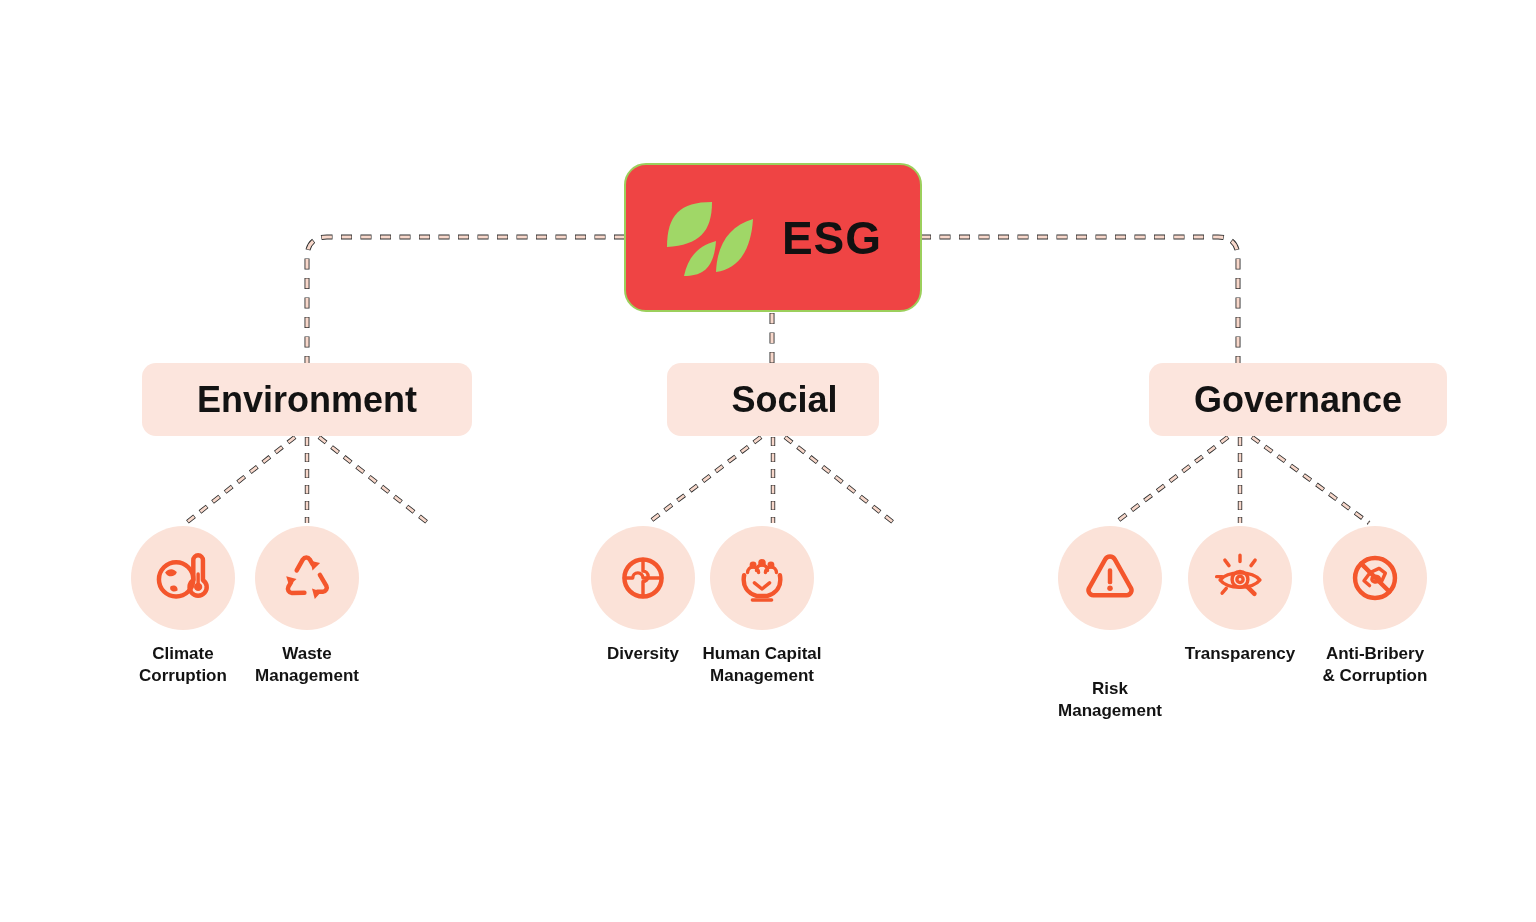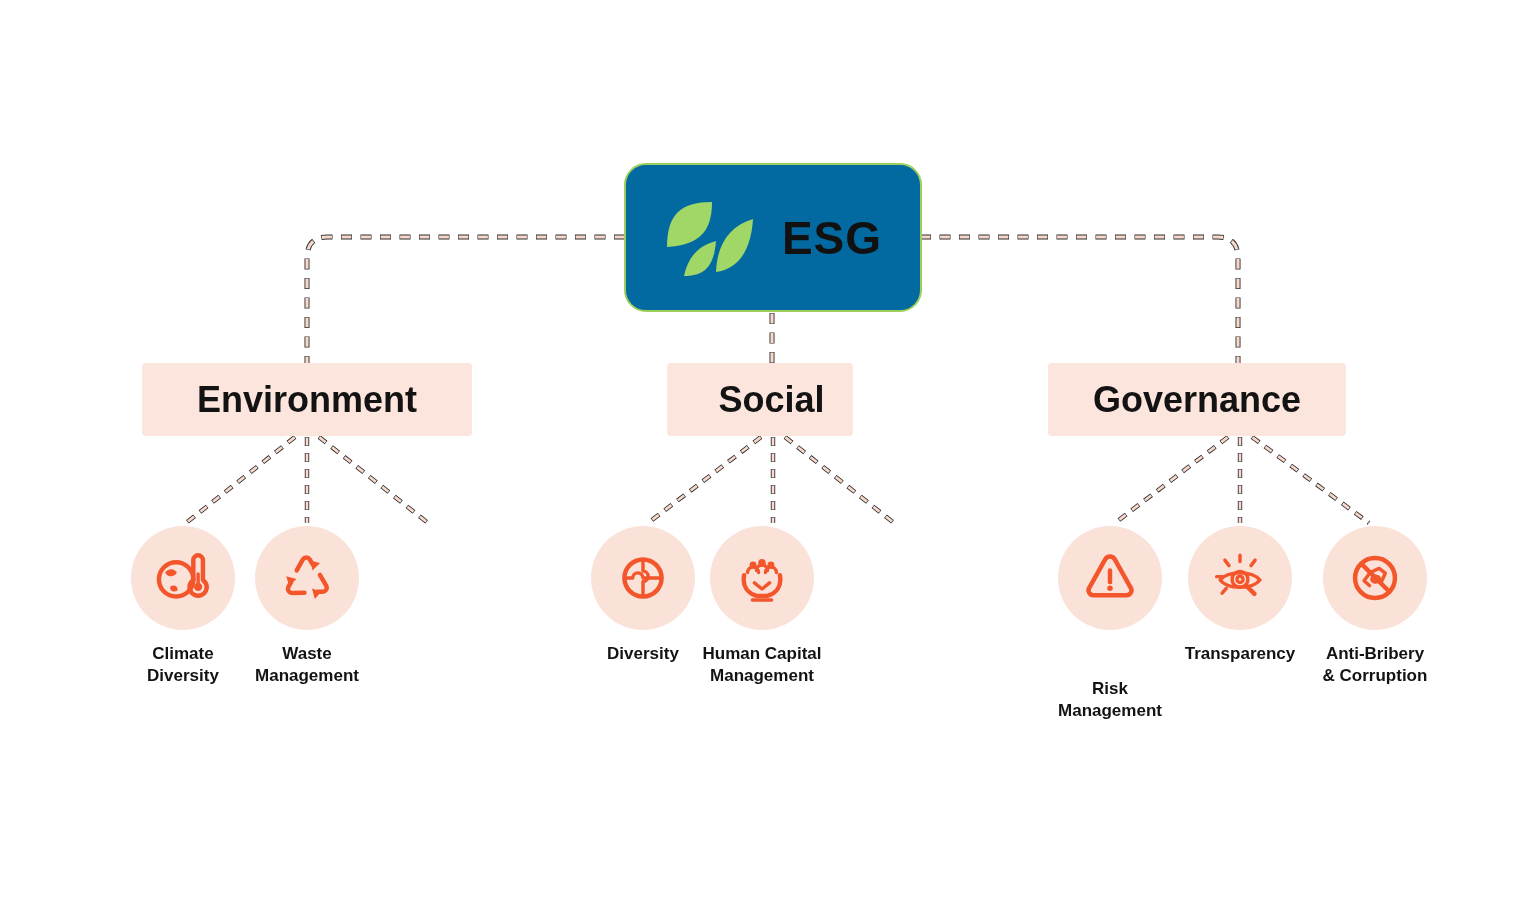--- a/index.html
+++ b/index.html
@@ -8,33 +8,33 @@
     font-family:"Liberation Sans","DejaVu Sans",sans-serif;color:#131313;
   }
   .connectors{position:absolute;left:0;top:0;}
   .c-out{fill:none;stroke:#2e2e2e;stroke-width:5;stroke-dasharray:11 8.5;}
   .c-in{fill:none;stroke:#f8d8cb;stroke-width:3.2;stroke-dasharray:9.8 9.7;stroke-dashoffset:-0.6;}
   .f-out{fill:none;stroke:#2e2e2e;stroke-width:4.4;stroke-dasharray:9 7;}
   .f-in{fill:none;stroke:#f8d8cb;stroke-width:2.7;stroke-dasharray:7.8 8.2;stroke-dashoffset:-0.6;}
 
   .root-card{
     position:absolute;left:624px;top:163px;width:298px;height:149px;box-sizing:border-box;
-    background:#0369a1;border:2px solid #9ccf5c;border-radius:22px;
+    background:#ef4444;border:2px solid #9ccf5c;border-radius:22px;
     display:flex;align-items:center;justify-content:center;gap:26px;
   }
   .root-label{font-size:46px;font-weight:700;letter-spacing:1px;color:#111;}
 
   .branch-box{
-    position:absolute;box-sizing:border-box;background:#fce5dd;border-radius:4px;
+    position:absolute;box-sizing:border-box;background:#fce5dd;border-radius:14px;
     display:flex;align-items:center;justify-content:center;
     font-size:36px;font-weight:700;color:#131313;
   }
   .bb-env{left:142px;top:363px;width:330px;height:73px;}
-  .bb-soc{left:667px;top:363px;width:186px;height:73px;padding-left:23px;}
-  .bb-gov{left:1048px;top:363px;width:298px;height:73px;}
+  .bb-soc{left:667px;top:363px;width:212px;height:73px;padding-left:23px;}
+  .bb-gov{left:1149px;top:363px;width:298px;height:73px;}
 
   .node{position:absolute;top:526px;width:176px;display:flex;flex-direction:column;align-items:center;}
   .node-circle{
     width:104px;height:104px;border-radius:50%;background:#fbe2d8;
     display:flex;align-items:center;justify-content:center;
   }
   .node-label{
     margin-top:13px;font-size:17px;font-weight:700;line-height:1.32;
     text-align:center;white-space:pre-line;color:#131313;
   }
@@ -106,21 +106,21 @@
       <svg class="icon" viewBox="0 0 96 96">
         <circle class="ln" cx="38" cy="50" r="25"></circle>
         <path class="fl" d="M22 40 c5 -7 14 -6 17 0 c-3 7 -13 8 -17 0 Z"></path>
         <path class="fl" d="M30 60 c5 -3 11 0 10 6 c-6 4 -13 0 -10 -6 Z"></path>
         <path class="ln" d="M63 22 a7 7 0 0 1 14 0 v29 a12.5 12.5 0 1 1 -14 0 Z"></path>
         <path class="ln lnthin" d="M70 42 V56"></path>
         <circle class="fl" cx="70" cy="61" r="6"></circle>
       </svg>
     </div>
     <div class="node-label">Climate
-Diversity</div>
+Corruption</div>
   </div>
 
   <div class="node" style="left:219px;">
     <div class="node-circle">
       <svg class="icon" viewBox="0 0 96 96">
         <defs>
           <g id="ra">
             <path class="ln" d="M-15 9 L-6 -7 a6 6 0 0 1 10 0 L8 0"></path>
             <path class="fl" d="M5 -5 L19 -2 L8 9 Z"></path>
           </g>

